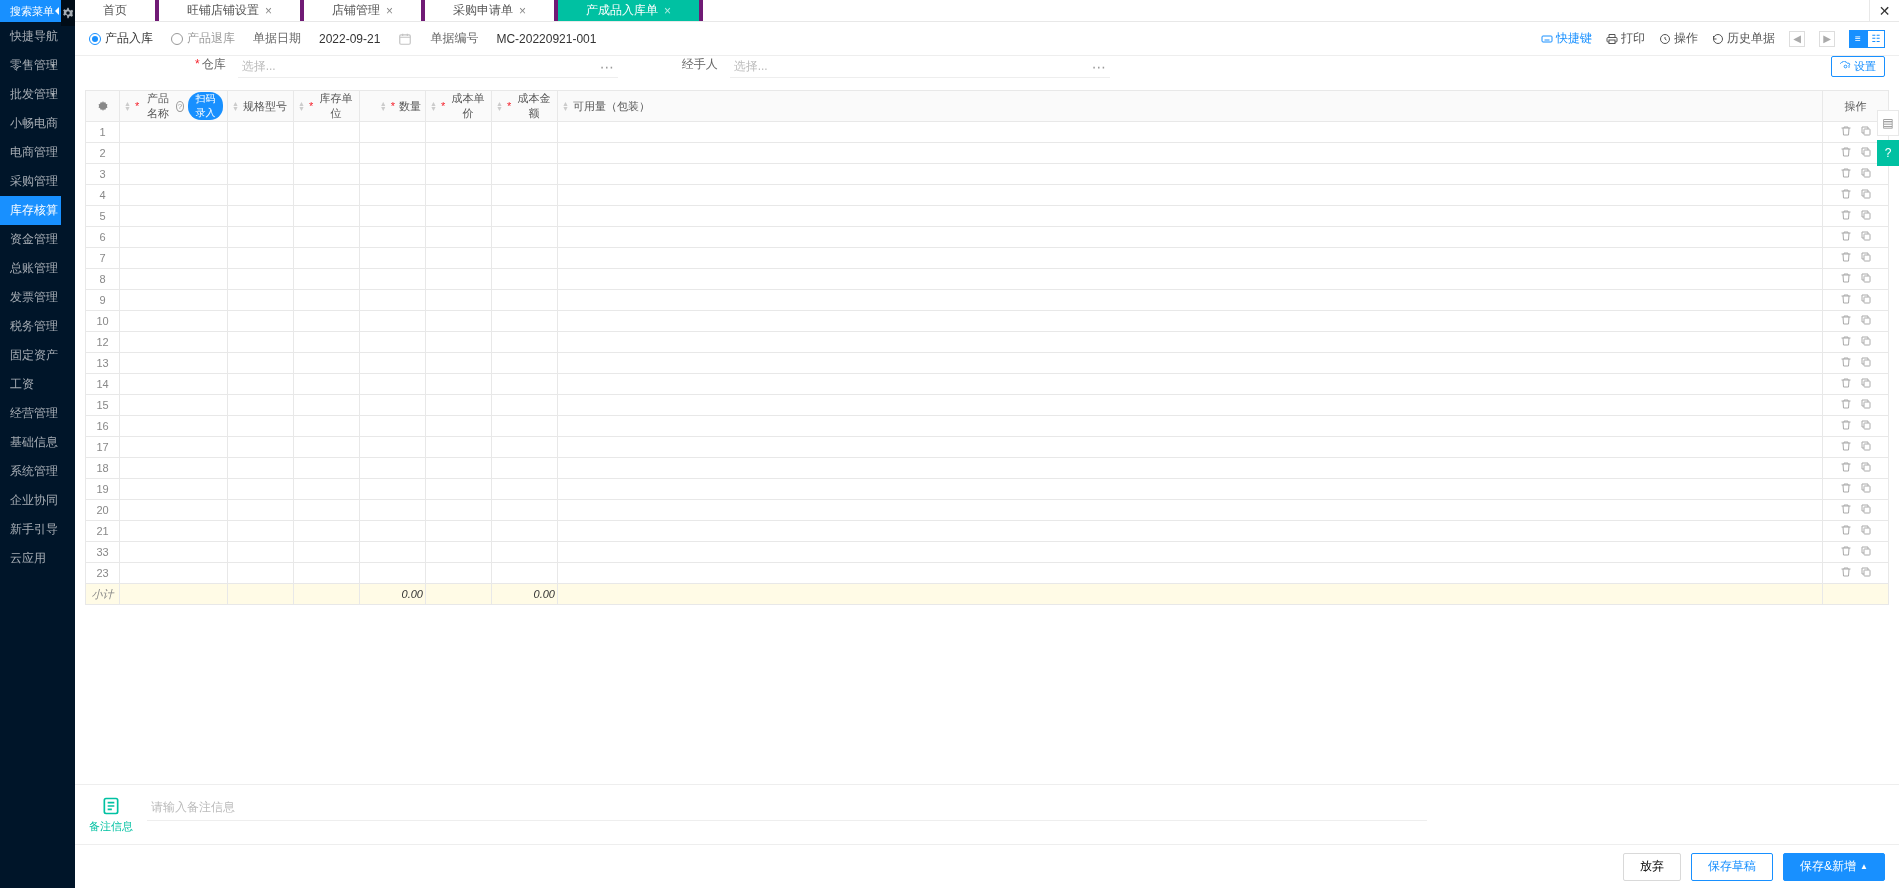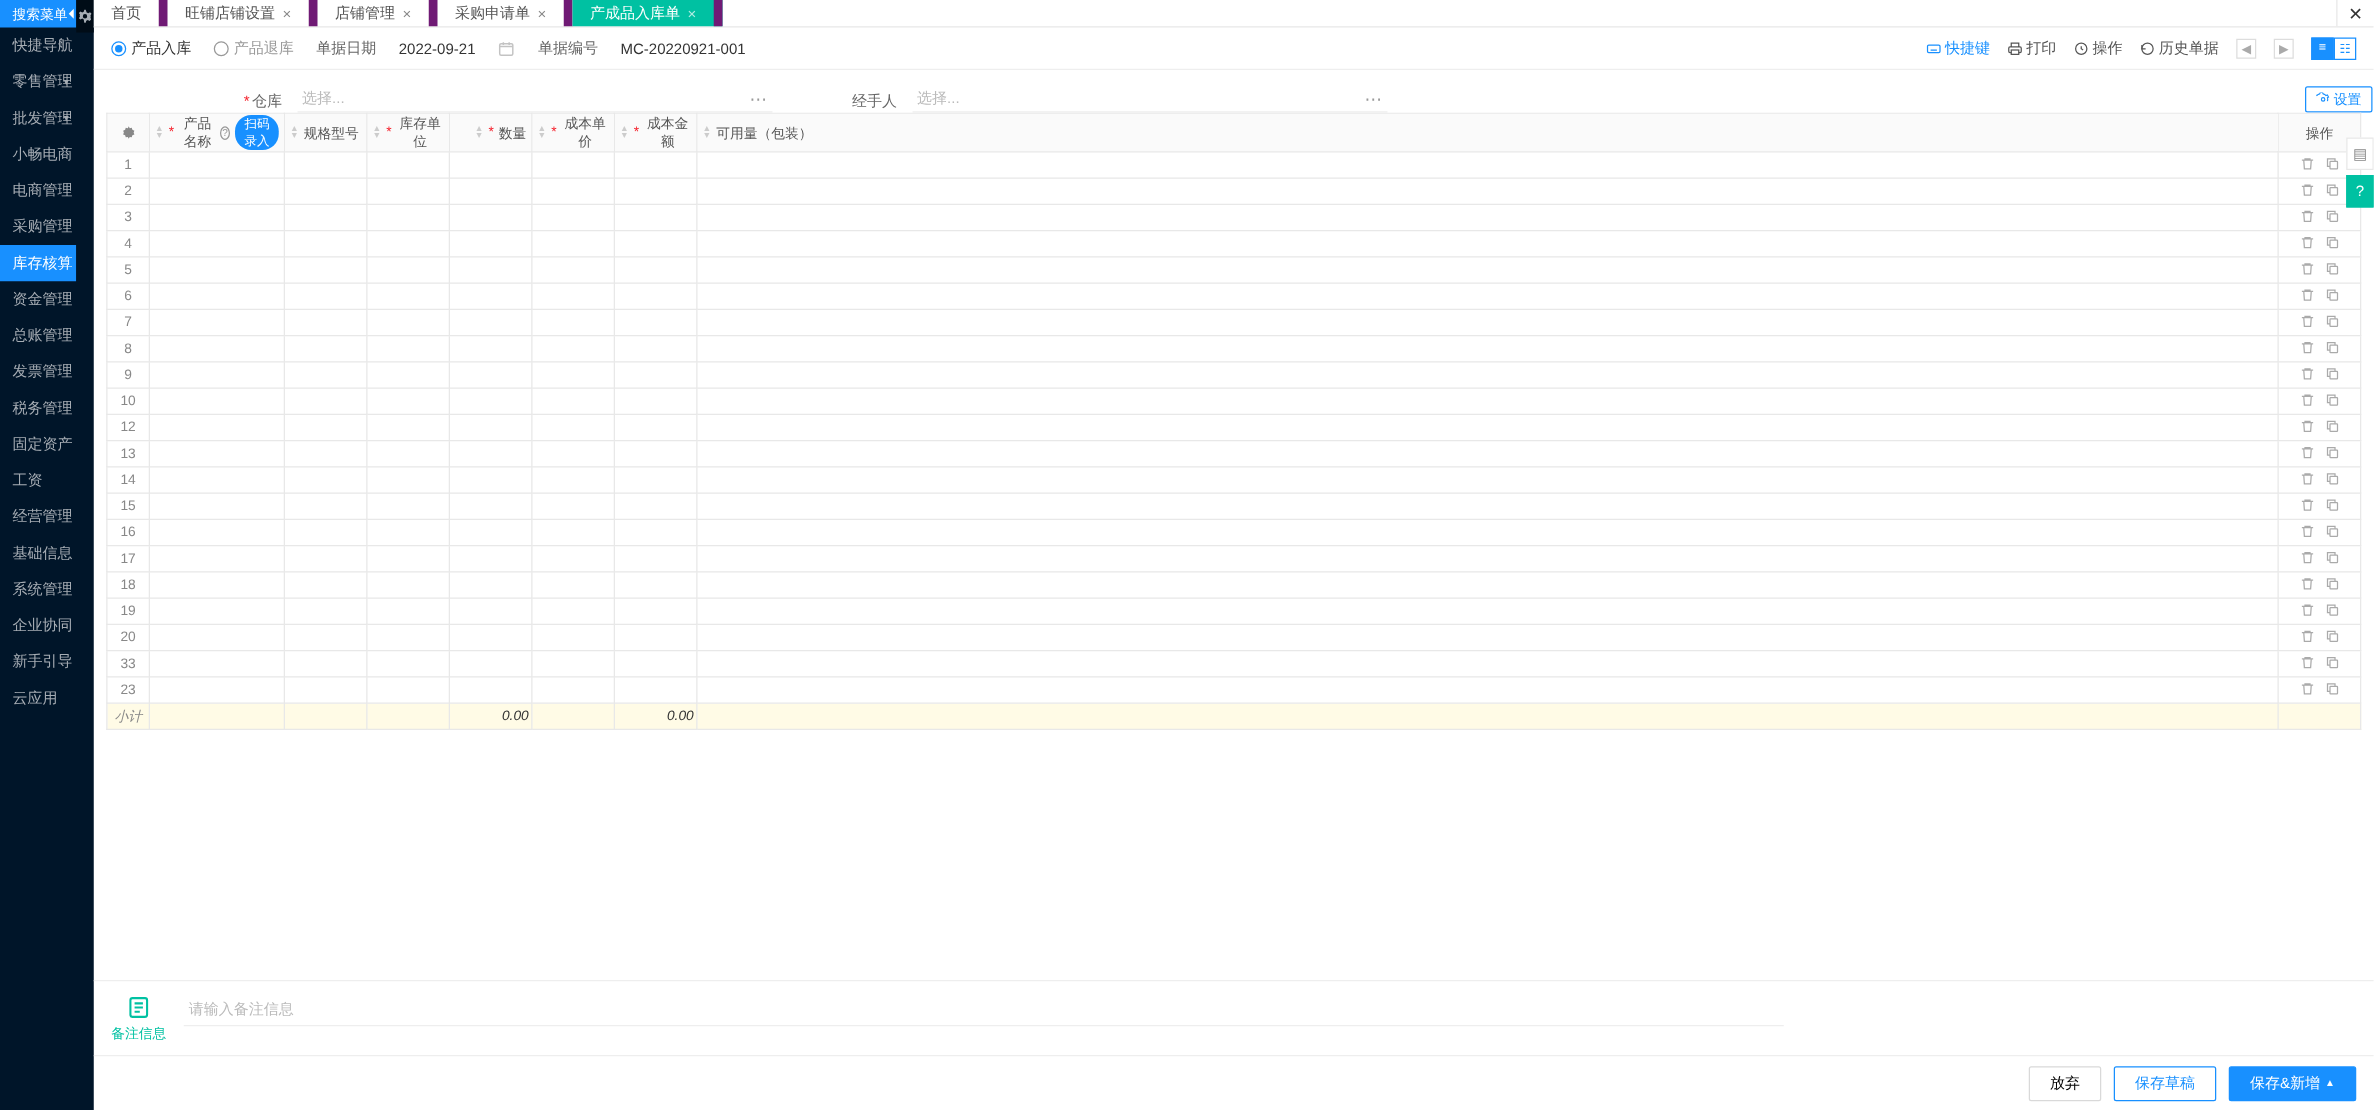--- a/index.html
+++ b/index.html
@@ -15,21 +15,21 @@
 .side-item.active { background: #1890ff; color: #fff; }
 .side-item .caret { position: absolute; right: 6px; font-size: 8px; }
 .sidebar-bottom { height: 26px; display: flex; align-items: center; justify-content: center; background: #000c17; }
 .gear { width: 14px; height: 14px; }
 
 
 .main { flex: 1; display: flex; flex-direction: column; position: relative; }
 
 
 .tabs { height: 22px; display: flex; align-items: stretch; border-bottom: 1px solid #e8e8e8; background: #fff; font-size: 12px; }
-.tab { padding: 0 14px; display: flex; align-items: center; gap: 6px; cursor: pointer; border-right: 7px solid #701a75; color: #555; }
+.tab { padding: 0 28px; display: flex; align-items: center; gap: 6px; cursor: pointer; border-right: 4px solid #701a75; color: #555; }
 .tab.active { background: #00c1a2; color: #fff; }
 .tab-close { font-size: 12px; opacity: .7; }
 .tab-bar-close { margin-left: auto; width: 30px; display: flex; align-items: center; justify-content: center; border-left: 1px solid #e8e8e8; cursor: pointer; font-size: 14px; }
 
 
 .toolbar { height: 34px; display: flex; align-items: center; padding: 0 14px; border-bottom: 1px solid #eee; gap: 18px; font-size: 12px; }
 .radio { display: inline-flex; align-items: center; gap: 4px; cursor: pointer; }
 .radio .dot { width: 12px; height: 12px; border: 1px solid #999; border-radius: 50%; display: inline-flex; align-items: center; justify-content: center; }
 .radio.checked .dot { border-color: #1890ff; }
 .radio.checked .dot::after { content: ''; width: 6px; height: 6px; background: #1890ff; border-radius: 50%; }
@@ -41,21 +41,21 @@
 .toolbar-right { margin-left: auto; display: flex; align-items: center; gap: 14px; }
 .tb-link { display: inline-flex; align-items: center; gap: 3px; color: #1890ff; cursor: pointer; font-size: 12px; }
 .tb-action { display: inline-flex; align-items: center; gap: 3px; color: #555; cursor: pointer; font-size: 12px; }
 .nav-arrow { width: 16px; height: 16px; display: inline-flex; align-items: center; justify-content: center; border: 1px solid #ddd; color: #aaa; font-size: 10px; cursor: pointer; }
 .view-toggle { display: inline-flex; }
 .view-btn { width: 18px; height: 18px; border: 1px solid #1890ff; display: inline-flex; align-items: center; justify-content: center; cursor: pointer; font-size: 10px; }
 .view-btn.active { background: #1890ff; color: #fff; }
 .view-btn:not(.active) { color: #1890ff; }
 
 
-.filter-row { height: 34px; display: flex; align-items: flex-end; padding: 0 1px 0 120px; gap: 12px; font-size: 12px; }
+.filter-row { height: 34px; display: flex; align-items: flex-start; padding: 0 14px 0 120px; gap: 12px; font-size: 12px; }
 .req-star { color: #f5222d; margin-right: 2px; }
 .filter-label { color: #666; }
 .filter-input { flex: 0 0 380px; border-bottom: 1px solid #eee; padding: 2px 4px; color: #bbb; display: flex; justify-content: space-between; align-items: center; }
 .filter-more { color: #999; font-size: 14px; cursor: pointer; }
 .settings-btn { margin-left: auto; border: 1px solid #1890ff; color: #1890ff; padding: 2px 8px; display: inline-flex; align-items: center; gap: 3px; cursor: pointer; font-size: 11px; border-radius: 2px; }
 
 
 .table-wrap { flex: 1; overflow: auto; padding: 0 10px; }
 table.grid { width: 100%; border-collapse: collapse; table-layout: fixed; }
 table.grid th, table.grid td { border: 1px solid #e8e8e8; height: 21px; font-size: 11px; padding: 0 4px; }
@@ -774,20 +774,41 @@
                       <path d="M3 6h18M8 6V4h8v2M6 6l1 14h10l1-14"></path>
                     </svg></span>
                   <span><svg width="12" height="12" viewBox="0 0 24 24" fill="none" stroke="#aaa" stroke-width="2">
                       <rect x="8" y="8" width="12" height="12" rx="1"></rect>
                       <path d="M16 8V4H4v12h4"></path>
                     </svg></span>
                 </div>
               </td>
             </tr>
             <tr>
+              <td class="col-num">21</td>
+              <td></td>
+              <td></td>
+              <td></td>
+              <td></td>
+              <td></td>
+              <td></td>
+              <td></td>
+              <td class="col-op">
+                <div class="op-icons">
+                  <span><svg width="12" height="12" viewBox="0 0 24 24" fill="none" stroke="#aaa" stroke-width="2">
+                      <path d="M3 6h18M8 6V4h8v2M6 6l1 14h10l1-14"></path>
+                    </svg></span>
+                  <span><svg width="12" height="12" viewBox="0 0 24 24" fill="none" stroke="#aaa" stroke-width="2">
+                      <rect x="8" y="8" width="12" height="12" rx="1"></rect>
+                      <path d="M16 8V4H4v12h4"></path>
+                    </svg></span>
+                </div>
+              </td>
+            </tr>
+            <tr>
               <td class="col-num">33</td>
               <td></td>
               <td></td>
               <td></td>
               <td></td>
               <td></td>
               <td></td>
               <td></td>
               <td class="col-op">
                 <div class="op-icons">

